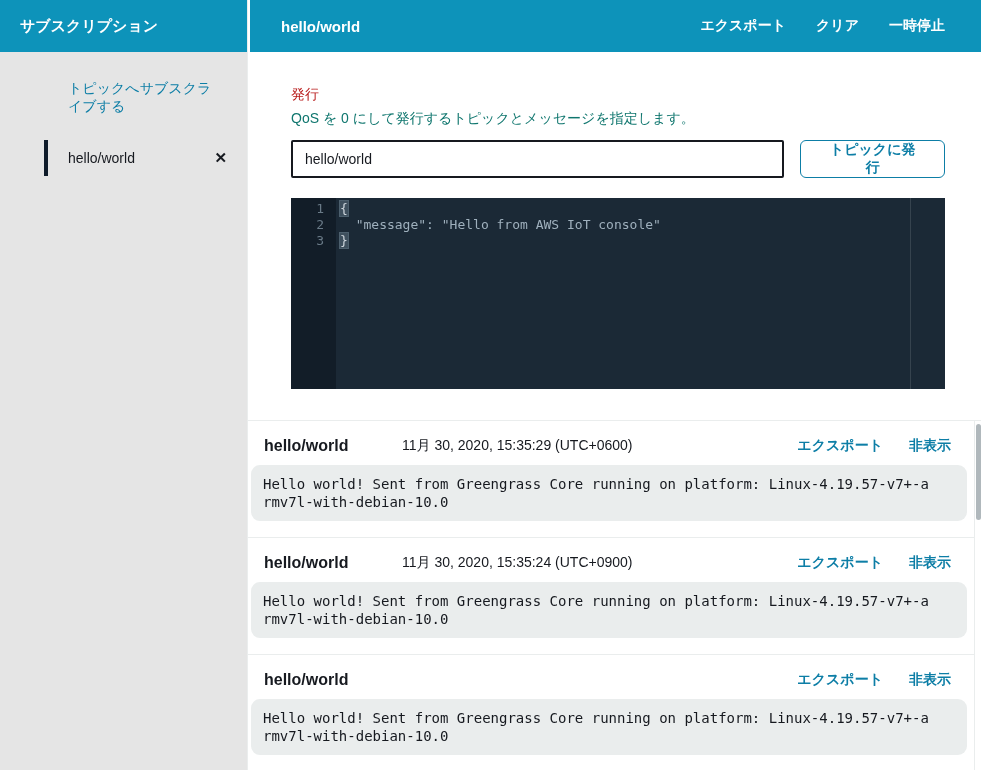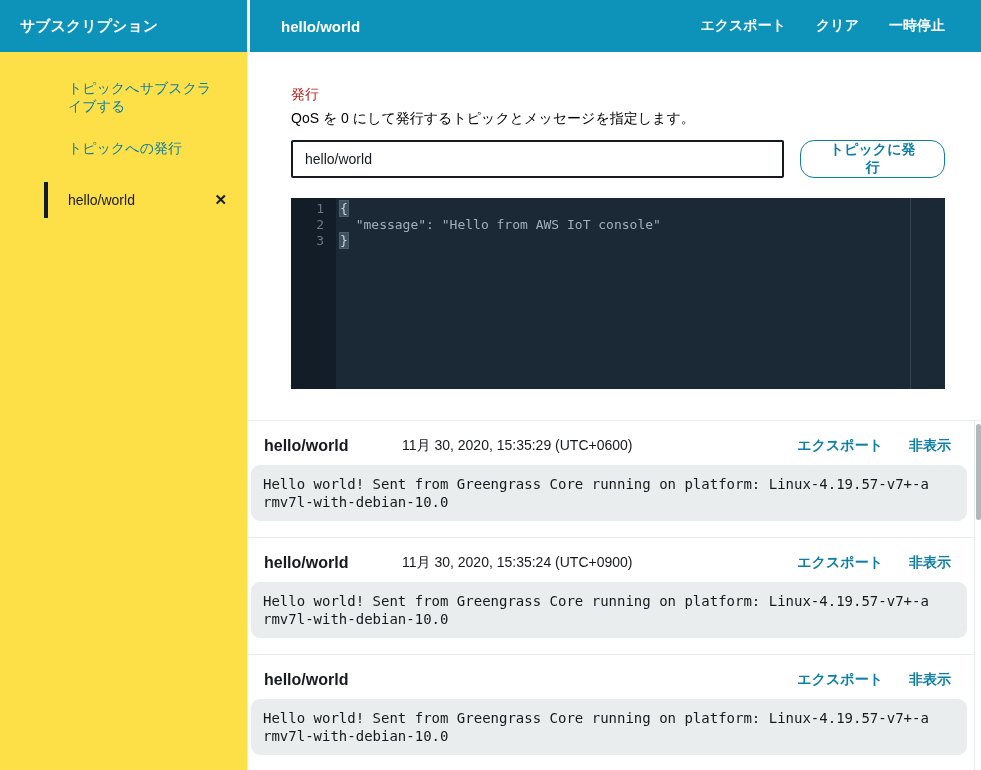--- a/index.html
+++ b/index.html
@@ -9,21 +9,21 @@
     background: #ffffff;
     color: #16191f;
   }
   .app { display: flex; width: 100%; height: 100%; }
 
   
   .sidebar {
     width: 248px; flex: 0 0 248px;
     border-right: 1px solid #eaeded;
     display: flex; flex-direction: column;
-    background: #fde047;
+    background: #e5e5e5;
   }
   .sidebar-header {
     height: 52px;
     background: var(--header-bg, #0d93ba);
     color: #fff;
     display: flex; align-items: center;
     padding: 0 20px;
     font-weight: bold; font-size: 15px;
   }
   .sidebar-nav { padding-top: 16px; margin-left: 44px; }
@@ -56,34 +56,34 @@
   }
   .main-title { font-weight: bold; font-size: 15px; }
   .header-actions { margin-left: auto; display: flex; gap: 30px; }
   .header-action { cursor: pointer; font-weight: bold; font-size: 14px; }
 
   .content { flex: 1 1 auto; overflow: hidden; background: #fff; }
 
   
   .publish { padding: 34px 36px 0 43px; }
   .section-label { color: #b91c1c; font-size: 14px; }
-  .section-desc { margin-top: 6px; font-size: 14px; color: #000000; }
+  .section-desc { margin-top: 6px; font-size: 14px; color: #0f766e; }
   .topic-row { margin-top: 12px; display: flex; gap: 16px; align-items: center; }
   .topic-input {
     width: 498px; height: 38px;
     border: 2px solid #16191f; border-radius: 2px;
     padding: 0 12px;
     font-size: 14px; color: #16191f;
     font-family: "Liberation Sans", sans-serif;
     outline: none;
   }
   .publish-btn {
     height: 38px; padding: 0 22px;
     background: #fff;
-    border: 1px solid var(--link, #0d7ea6); border-radius: 14px;
+    border: 1px solid var(--link, #0d7ea6); border-radius: 6px;
     color: var(--link, #0d7ea6);
     font-weight: bold; font-size: 14px;
     font-family: "Liberation Sans", sans-serif;
     cursor: pointer;
   }
 
   
   .editor {
     margin-top: 20px;
     height: 191px;
@@ -149,21 +149,20 @@
 <body>
 
 <div class="app">
 
   <aside class="sidebar">
     <div class="sidebar-header">
       <span>サブスクリプション</span>
     </div>
     <nav class="sidebar-nav">
       <div class="sidebar-link">トピックへサブスクライブする</div>
-      <div class="sidebar-link">トピックへの発行</div>
       <div class="sub-item">
         <span class="sub-label">hello/world</span>
         <span class="sub-close">✕</span>
       </div>
     </nav>
   </aside>
 
   <div class="main">
 
     <div class="main-header">

